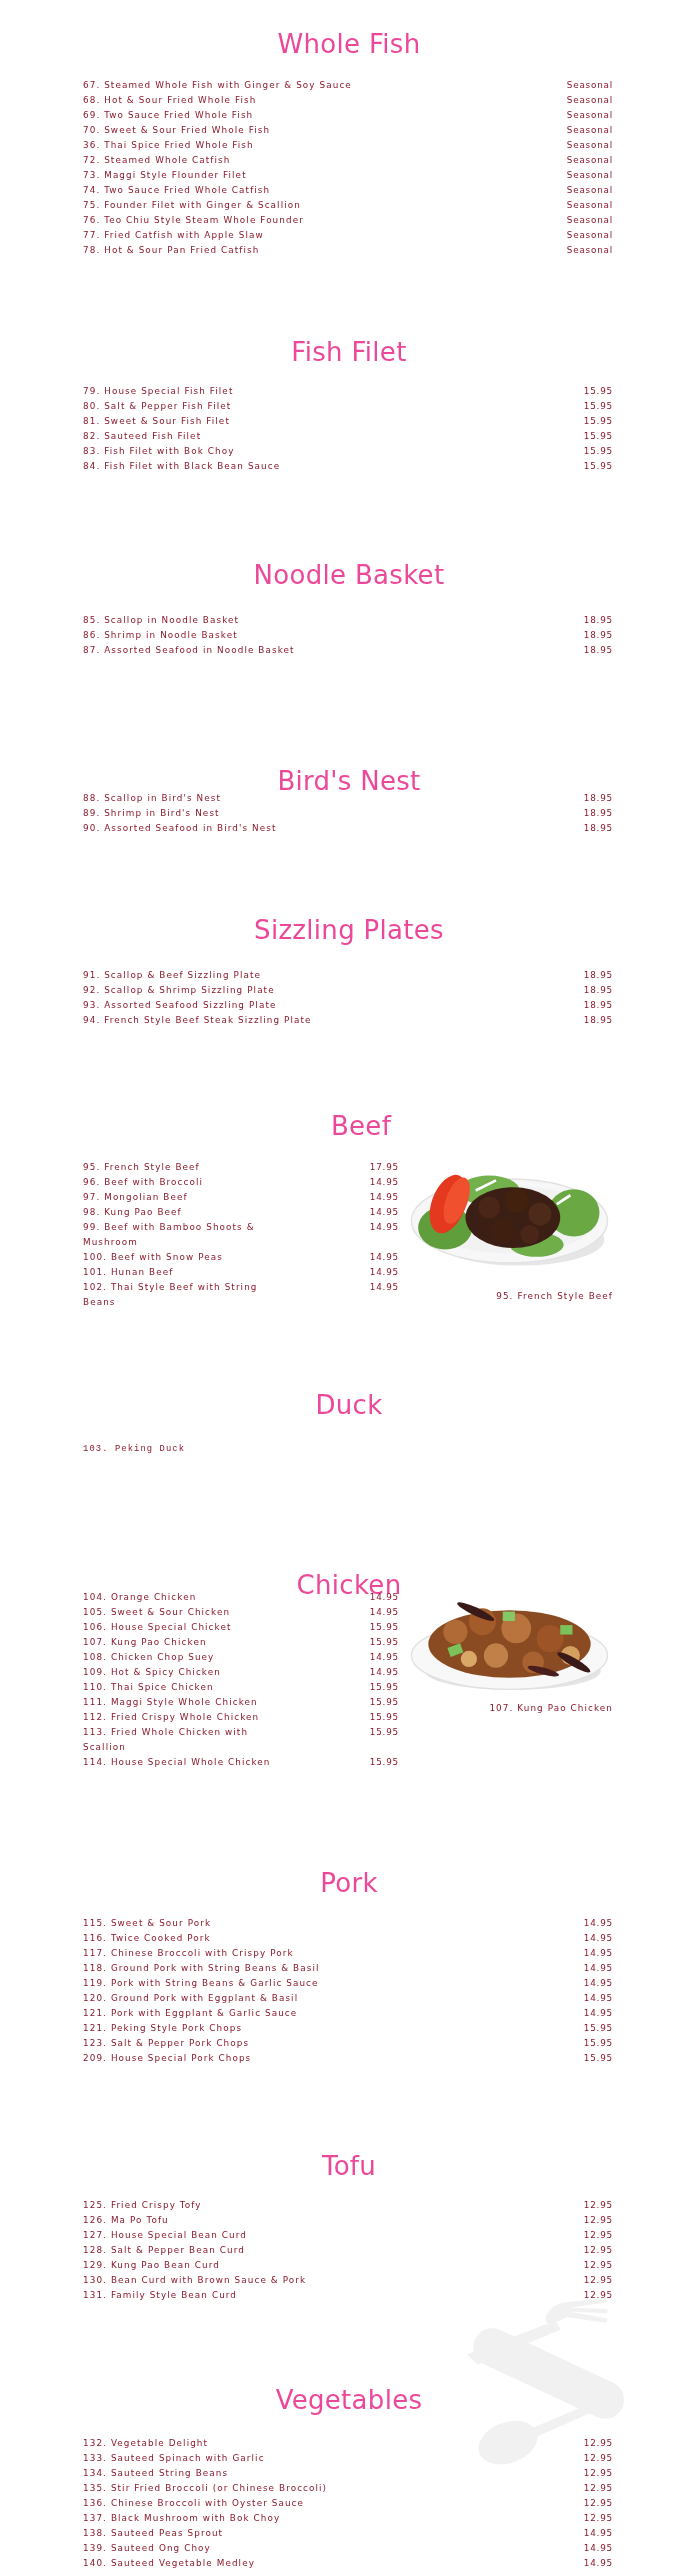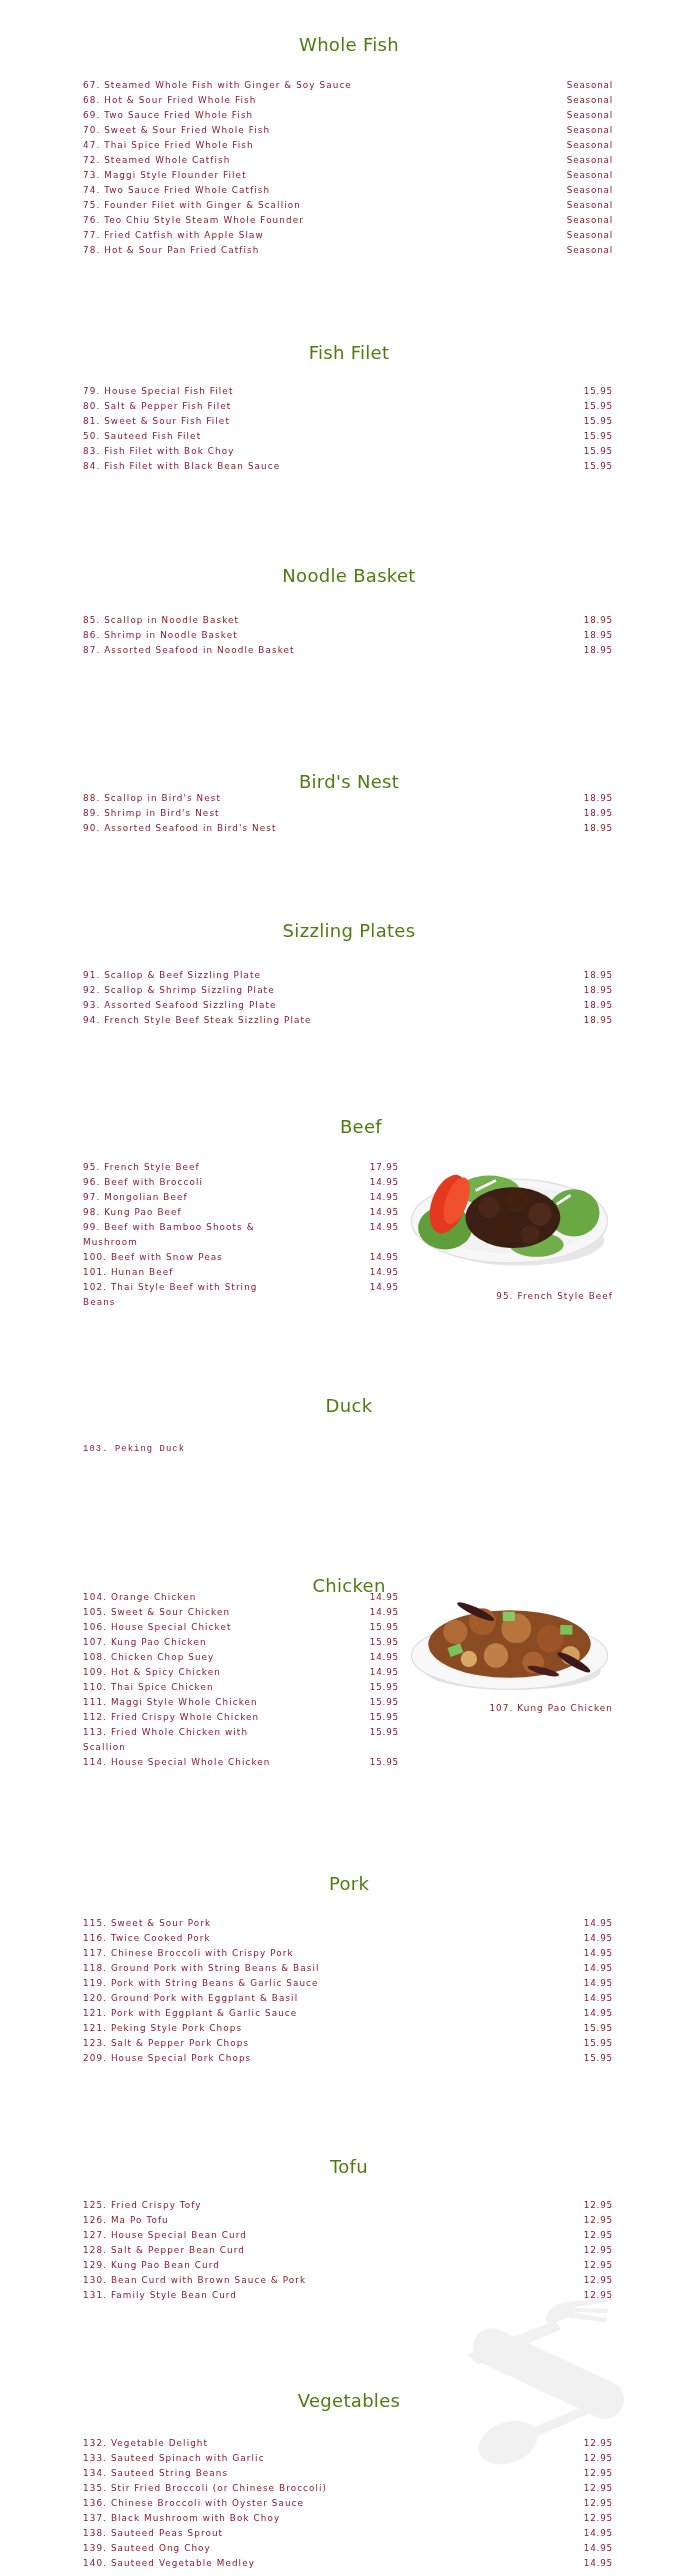--- a/index.html
+++ b/index.html
@@ -1,22 +1,22 @@
 <!DOCTYPE html>
 <html style="font-size:11px"><head>
 <meta charset="utf-8">
 <style>
   html, body { margin: 0; padding: 0; background: #ffffff; }
   body { width: 698px; height: 2576px; position: relative; overflow: hidden; font-family: "DejaVu Sans", sans-serif; }
   .page { position: absolute; left: 0; top: 0; width: 698px; height: 2576px; }
   .section { position: absolute; left: 0; width: 698px; }
   .section-title {
     position: absolute; left: 0; width: 698px; text-align: center;
-    font-family: "DejaVu Sans", sans-serif; font-size: 18px; font-weight: normal;
-    color: #4d7c0f; letter-spacing: 0.3px; line-height: 31px; margin: 0;
+    font-family: "DejaVu Sans", sans-serif; font-size: 26px; font-weight: normal;
+    color: #ec4899; letter-spacing: 0.3px; line-height: 31px; margin: 0;
   }
   .items { position: absolute; left: 83px; }
   .items.full { width: 530px; }
   .items.half { width: 316px; }
   .item { position: relative; display: flex; justify-content: space-between; align-items: flex-start; }
   .item-name {
     color: #8b1a2b; font-size: 8.8px; letter-spacing: 1.1px; line-height: 15px;
   }
   .items.half .item-name { width: 203px; }
   .item-price {
@@ -62,21 +62,21 @@
         </div>
       <div class="item">
           <span class="item-name">69. Two Sauce Fried Whole Fish</span>
           <span class="item-price">Seasonal</span>
         </div>
       <div class="item">
           <span class="item-name">70. Sweet &amp; Sour Fried Whole Fish</span>
           <span class="item-price">Seasonal</span>
         </div>
       <div class="item">
-          <span class="item-name">47. Thai Spice Fried Whole Fish</span>
+          <span class="item-name">36. Thai Spice Fried Whole Fish</span>
           <span class="item-price">Seasonal</span>
         </div>
       <div class="item">
           <span class="item-name">72. Steamed Whole Catfish</span>
           <span class="item-price">Seasonal</span>
         </div>
       <div class="item">
           <span class="item-name">73. Maggi Style Flounder Filet</span>
           <span class="item-price">Seasonal</span>
         </div>
@@ -112,21 +112,21 @@
         </div>
       <div class="item">
           <span class="item-name">80. Salt &amp; Pepper Fish Filet</span>
           <span class="item-price">15.95</span>
         </div>
       <div class="item">
           <span class="item-name">81. Sweet &amp; Sour Fish Filet</span>
           <span class="item-price">15.95</span>
         </div>
       <div class="item">
-          <span class="item-name">50. Sauteed Fish Filet</span>
+          <span class="item-name">82. Sauteed Fish Filet</span>
           <span class="item-price">15.95</span>
         </div>
       <div class="item">
           <span class="item-name">83. Fish Filet with Bok Choy</span>
           <span class="item-price">15.95</span>
         </div>
       <div class="item">
           <span class="item-name">84. Fish Filet with Black Bean Sauce</span>
           <span class="item-price">15.95</span>
         </div>

